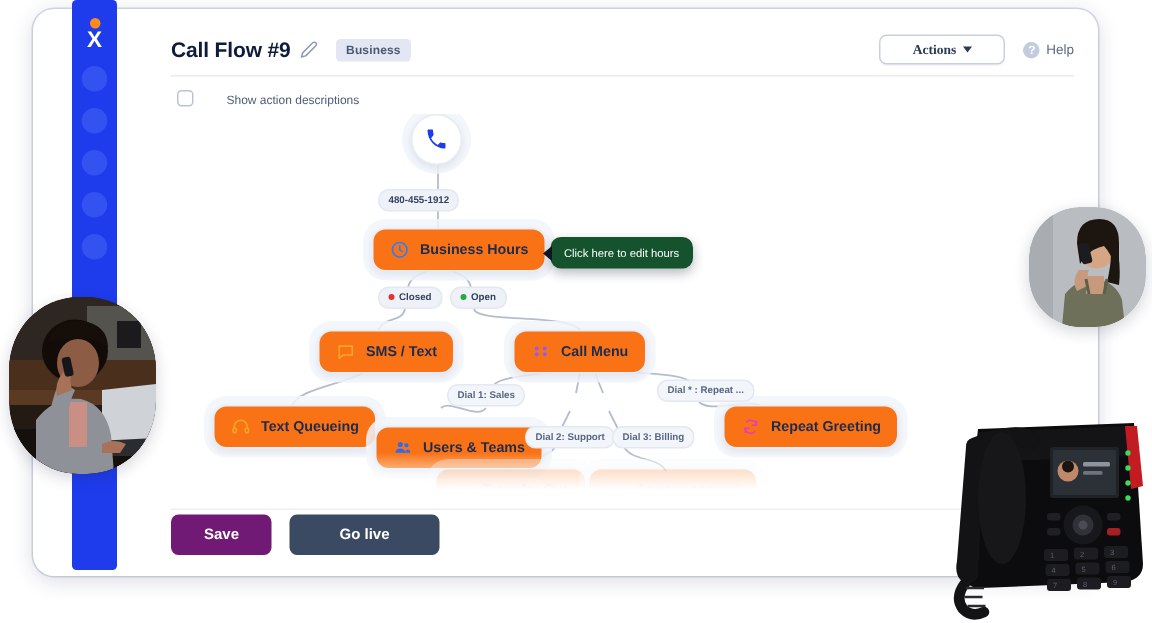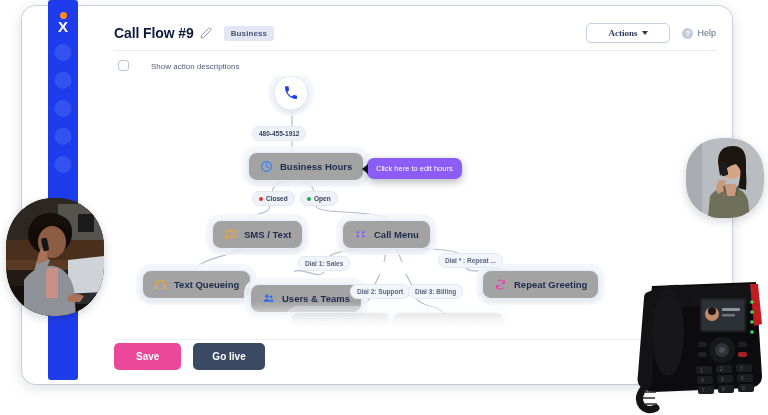--- a/index.html
+++ b/index.html
@@ -92,21 +92,21 @@
 
   
   .canvas {
     position: absolute; left: 80px; top: 70px; right: 0; bottom: 48px;
     overflow: hidden;
   }
   .flow-svg { position: absolute; left: 0; top: 0; width: 630px; height: 270px; }
 
   .node {
     position: absolute;
-    background: #a3a3a3;
+    background: #f97316;
     border: 1px solid #e8ecf5;
     border-radius: 9px;
     box-shadow: 0 2px 5px rgba(35,50,90,.09), 0 0 0 6px rgba(241,244,250,.85);
     padding: 7px 11px;
     display: flex; align-items: center; gap: 7px;
     font-size: 9.5px; font-weight: bold; color: #1d2b4d;
     white-space: nowrap;
     z-index: 3;
   }
   .node.faded { opacity: .42; }
@@ -127,21 +127,21 @@
     font-size: 6.5px; font-weight: bold;
     padding: 3px 6px; border-radius: 7px;
     white-space: nowrap; z-index: 4;
     border: 1px solid #e3e8f1;
   }
   .pill.light { background: #f2f5fa; color: #5a6781; font-weight: bold; }
   .pill .dot { display: inline-block; width: 4px; height: 4px; border-radius: 50%; margin-right: 3px; vertical-align: middle; }
 
   .tooltip {
     position: absolute;
-    background: #8b5cf6; color: #ffffff;
+    background: #14532d; color: #ffffff;
     font-size: 7.5px; padding: 6px 9px; border-radius: 7px;
     white-space: nowrap; z-index: 8;
     box-shadow: 0 3px 8px rgba(10,15,30,.3);
   }
   .tooltip::before {
     content: ""; position: absolute; left: -5px; top: 50%; transform: translateY(-50%);
     border-top: 5px solid transparent; border-bottom: 5px solid transparent;
     border-right: 6px solid #12151f;
   }
 
@@ -151,26 +151,26 @@
     background: linear-gradient(to bottom, rgba(255,255,255,0), #ffffff 72%);
     z-index: 5; pointer-events: none;
   }
 
   
   .footer {
     position: absolute; left: 92px; bottom: 14px;
     display: flex; gap: 12px; z-index: 7;
   }
   .btn-save {
-    background: #ec4899; color: #fff; border: none; border-radius: 5px;
+    background: #701a75; color: #fff; border: none; border-radius: 5px;
     font-size: 10px; font-weight: bold; padding: 8px 22px; cursor: pointer;
   }
   .btn-golive {
     background: #3b4a63; color: #fff; border: none; border-radius: 5px;
-    font-size: 10px; font-weight: bold; padding: 8px 19px; cursor: pointer;
+    font-size: 10px; font-weight: bold; padding: 8px 33px; cursor: pointer;
   }
   .footer-rule {
     position: absolute; left: 92px; right: 16px; bottom: 44px; height: 1px;
     background: #edf0f6; z-index: 6;
   }
 
   
   .photo {
     position: absolute; overflow: hidden; z-index: 20;
     box-shadow: 0 3px 10px rgba(20,30,60,.18);

